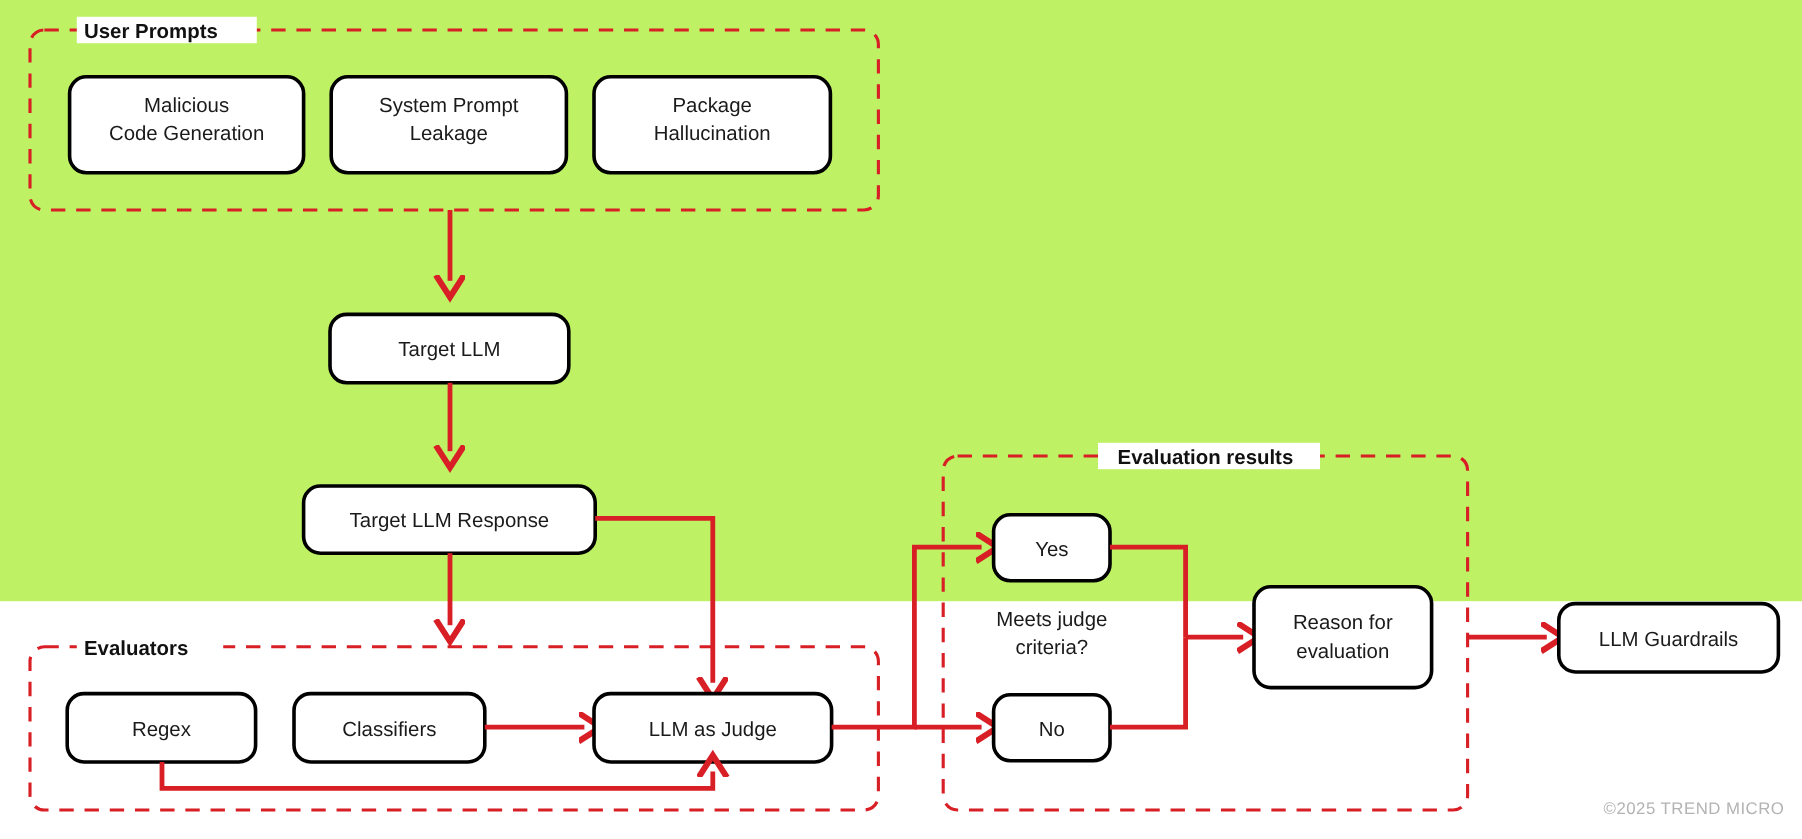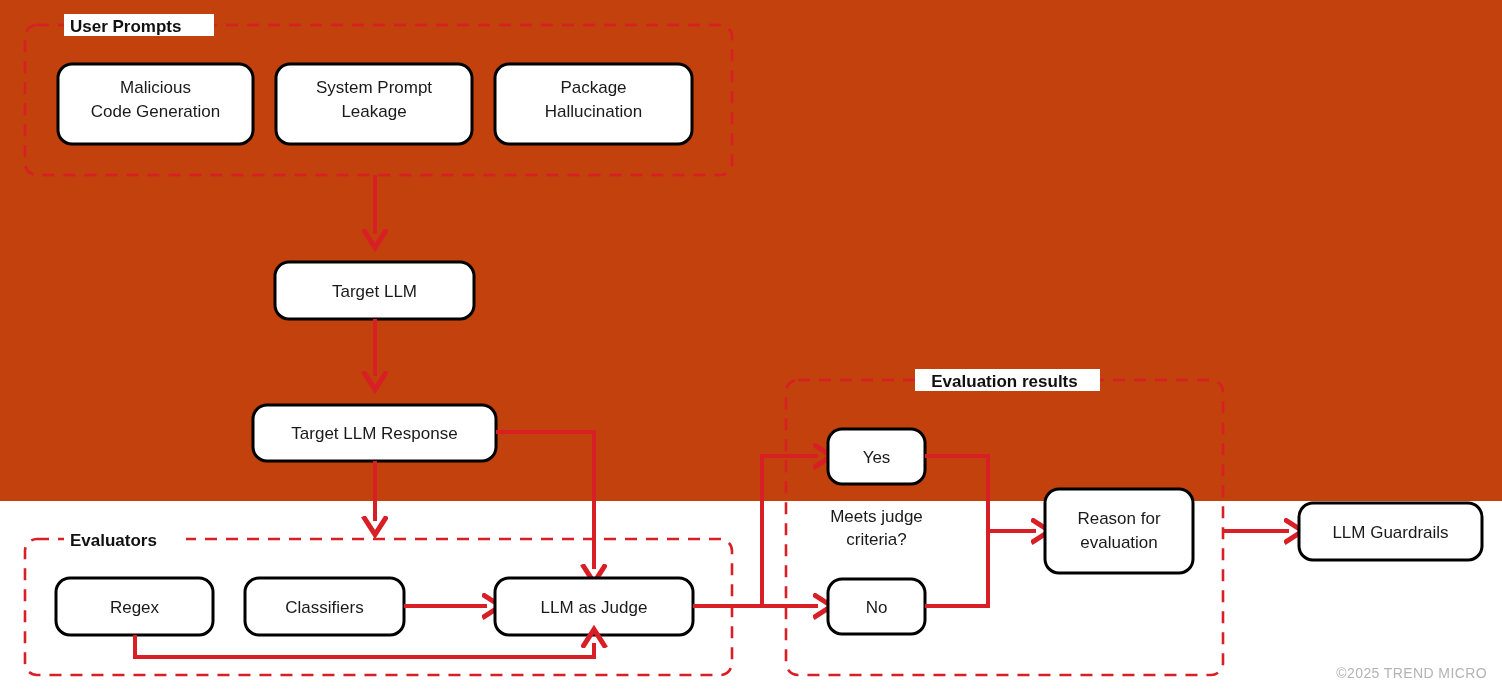--- a/index.html
+++ b/index.html
@@ -1,18 +1,18 @@
 <!DOCTYPE html>
 <html><head>
 <meta charset="utf-8">
 <style>
   html,body{margin:0;padding:0;background:#ffffff;}
   body{width:1502px;height:699px;overflow:hidden;
        font-family:"Liberation Sans","DejaVu Sans",sans-serif;}
-  #stage{position:relative;width:1502px;height:501px;background:#c2410c;}
+  #stage{position:relative;width:1502px;height:501px;background:#bef264;}
   svg#diagram{position:absolute;left:0;top:0;width:1502px;height:699px;}
 
   .grp-label{font-family:"Liberation Sans","DejaVu Sans",sans-serif;
              font-size:17px;font-weight:bold;fill:#111111;}
   .node-label{font-family:"Liberation Sans","DejaVu Sans",sans-serif;
               font-size:17px;font-weight:normal;fill:#1a1a1a;}
   .free-label{font-family:"Liberation Sans","DejaVu Sans",sans-serif;
               font-size:17px;font-weight:normal;fill:#1a1a1a;}
   .copy-label{font-family:"Liberation Sans","DejaVu Sans",sans-serif;
               font-size:14px;font-weight:normal;fill:#b3b3b3;

